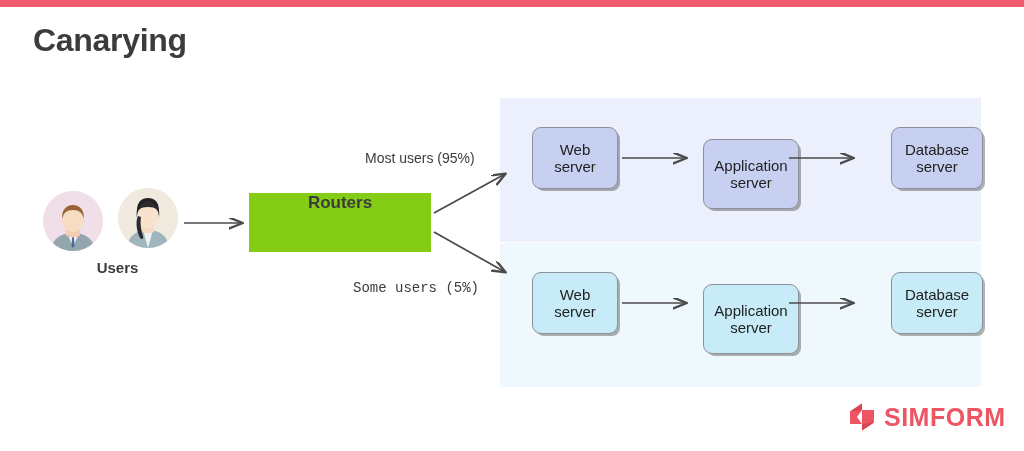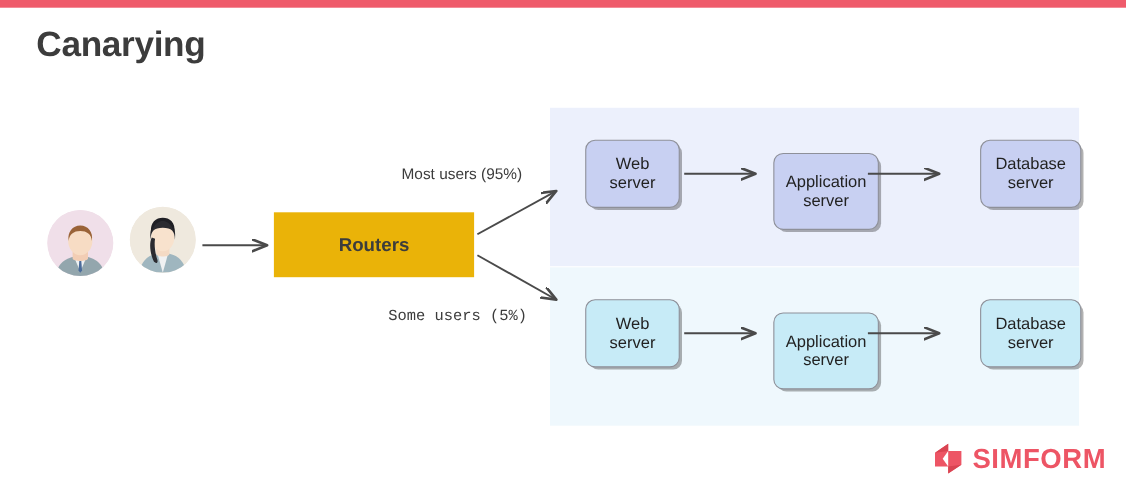--- a/index.html
+++ b/index.html
@@ -51,23 +51,22 @@
     font-size: 15px;
     font-weight: bold;
     color: #3c3c3c;
   }
 
   
   .routers-box {
     position: absolute;
     left: 249px; top: 193px;
     width: 182px; height: 59px;
-    background: #eab308;
+    background: #84cc16;
     display: flex;
-    align-items: center;
     justify-content: center;
   }
   .routers-label {
     font-size: 17px;
     font-weight: bold;
     color: #3c3c3c;
   }
 
   
   .flow-label {
@@ -160,20 +159,21 @@
       <circle cx="30" cy="30" r="30" fill="#efe9de"></circle>
       <path d="M9 60 C10 47 20 42 30 42 C40 42 50 47 51 60 Z" fill="#9fb6bf"></path>
       <path d="M25 42 L30 60 L35 42 L31 40 L29 40 Z" fill="#f0f1f2"></path>
       <path d="M24 38 C24 35 36 35 36 38 L36 43 C36 46 24 46 24 43 Z" fill="#f4dac4"></path>
       <ellipse cx="30" cy="28" rx="10.5" ry="12.5" fill="#f8e2cd"></ellipse>
       <path d="M19 30 C17 16 25 11 30 11 C35 11 43 16 41 30 C41 22 38 19 30 19 C22 19 19 22 19 30 Z" fill="#2b2b30"></path>
       <path d="M19.5 24 C18 14 24 10 30 10 C36 10 42 14 40.5 24 C38 15 33 13 30 13 C27 13 22 15 19.5 24 Z" fill="#1f1f24"></path>
       <path d="M20 28 C17 34 19 44 22 50 C24 52 26 51 25 48 C23 42 22 34 23 29 Z" fill="#2b2b30"></path>
     </svg>
   </div>
+  <div class="users-label">Users</div>
 </div>
 
 <div class="routers-box">
   <span class="routers-label">Routers</span>
 </div>
 
 <div class="flow-label top">Most users (95%)</div>
 <div class="flow-label bottom">Some users (5%)</div>
 
 <div class="panel primary">

